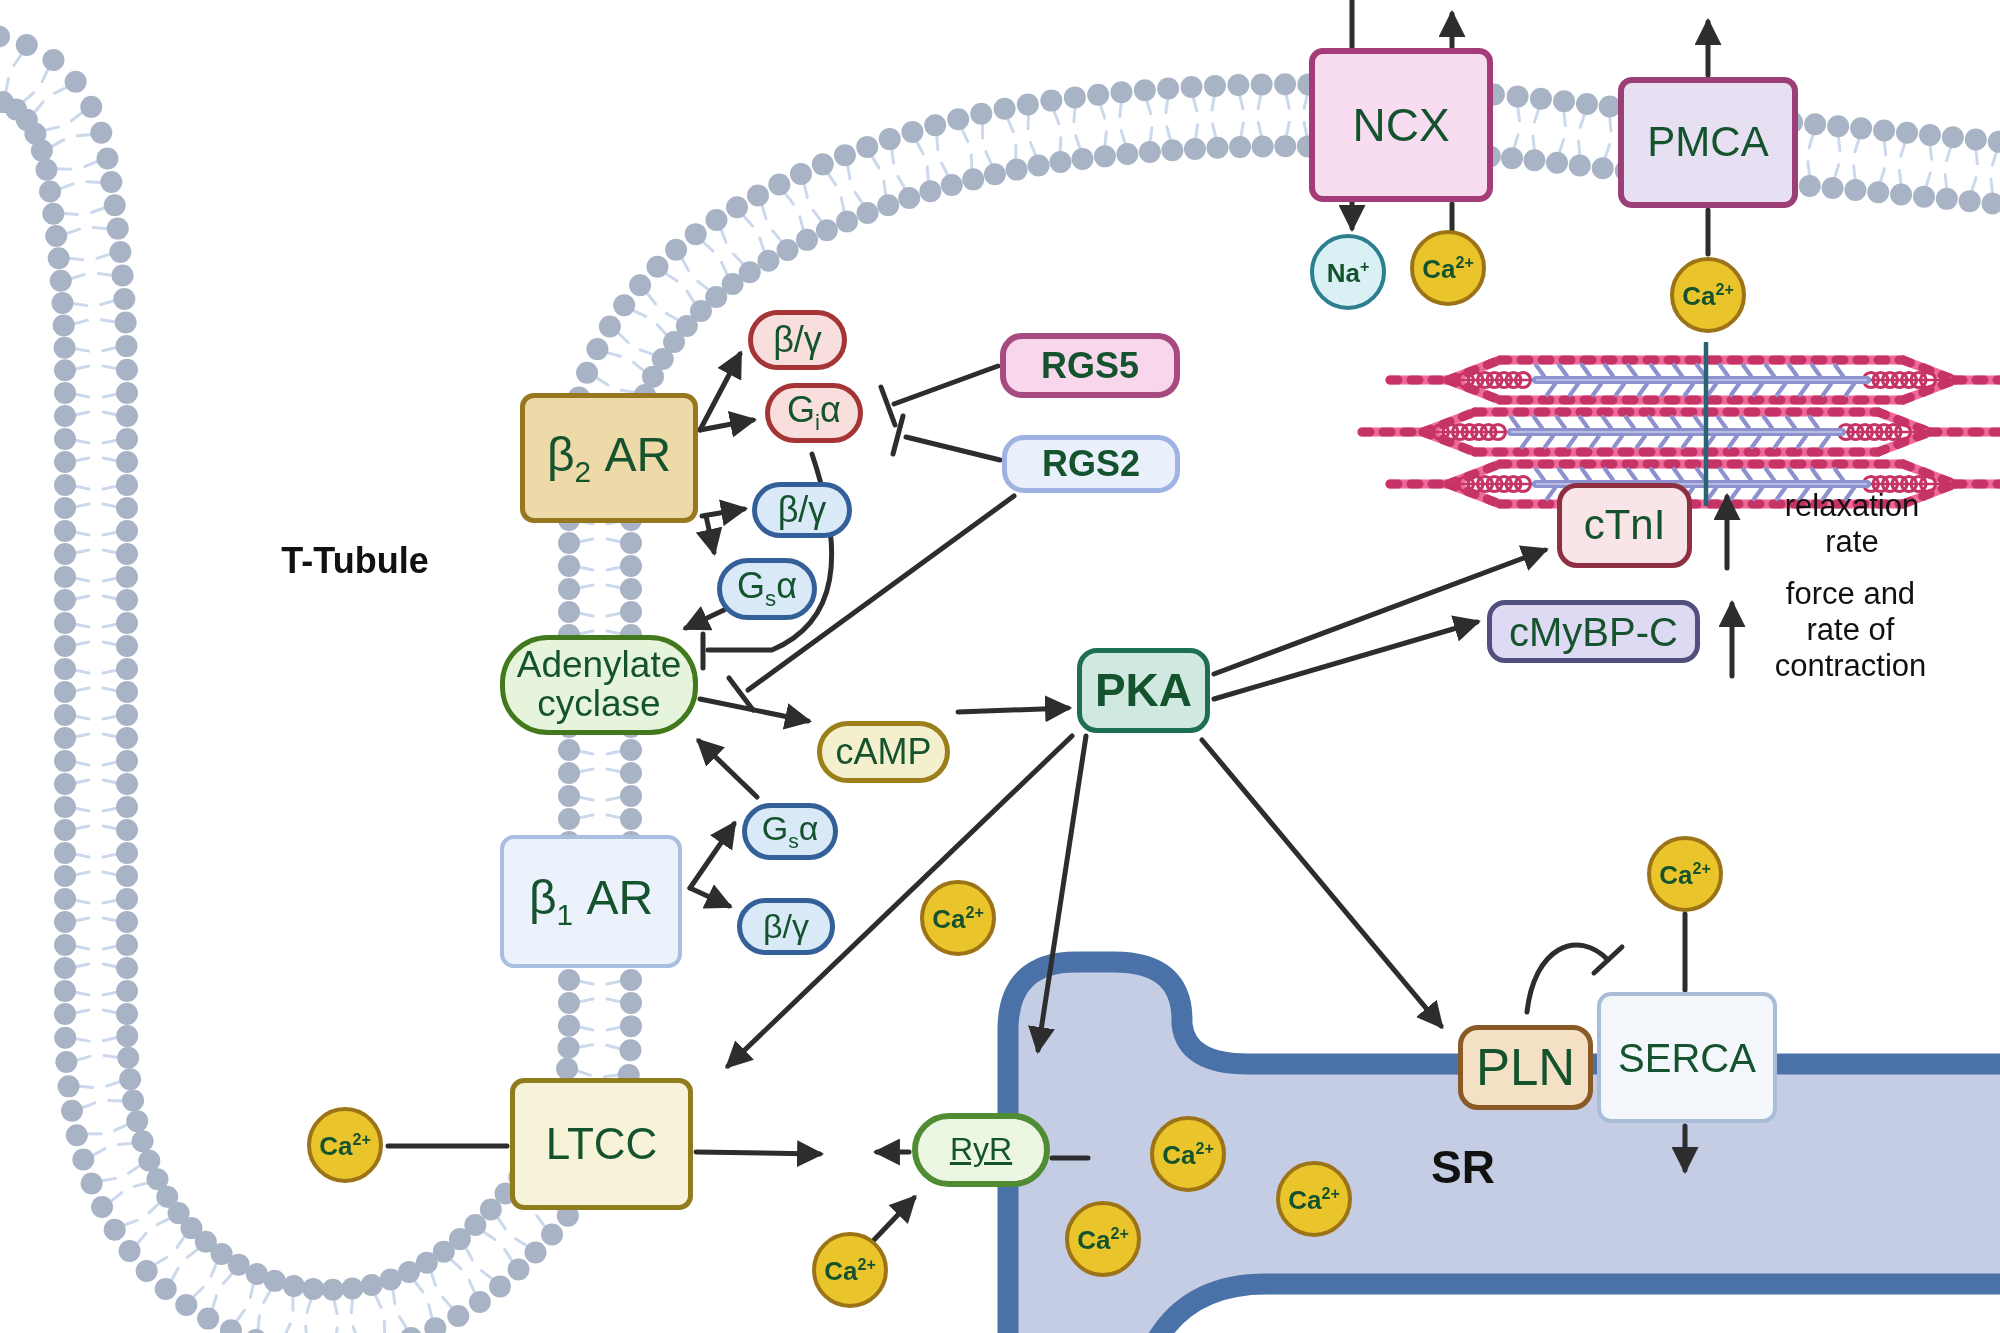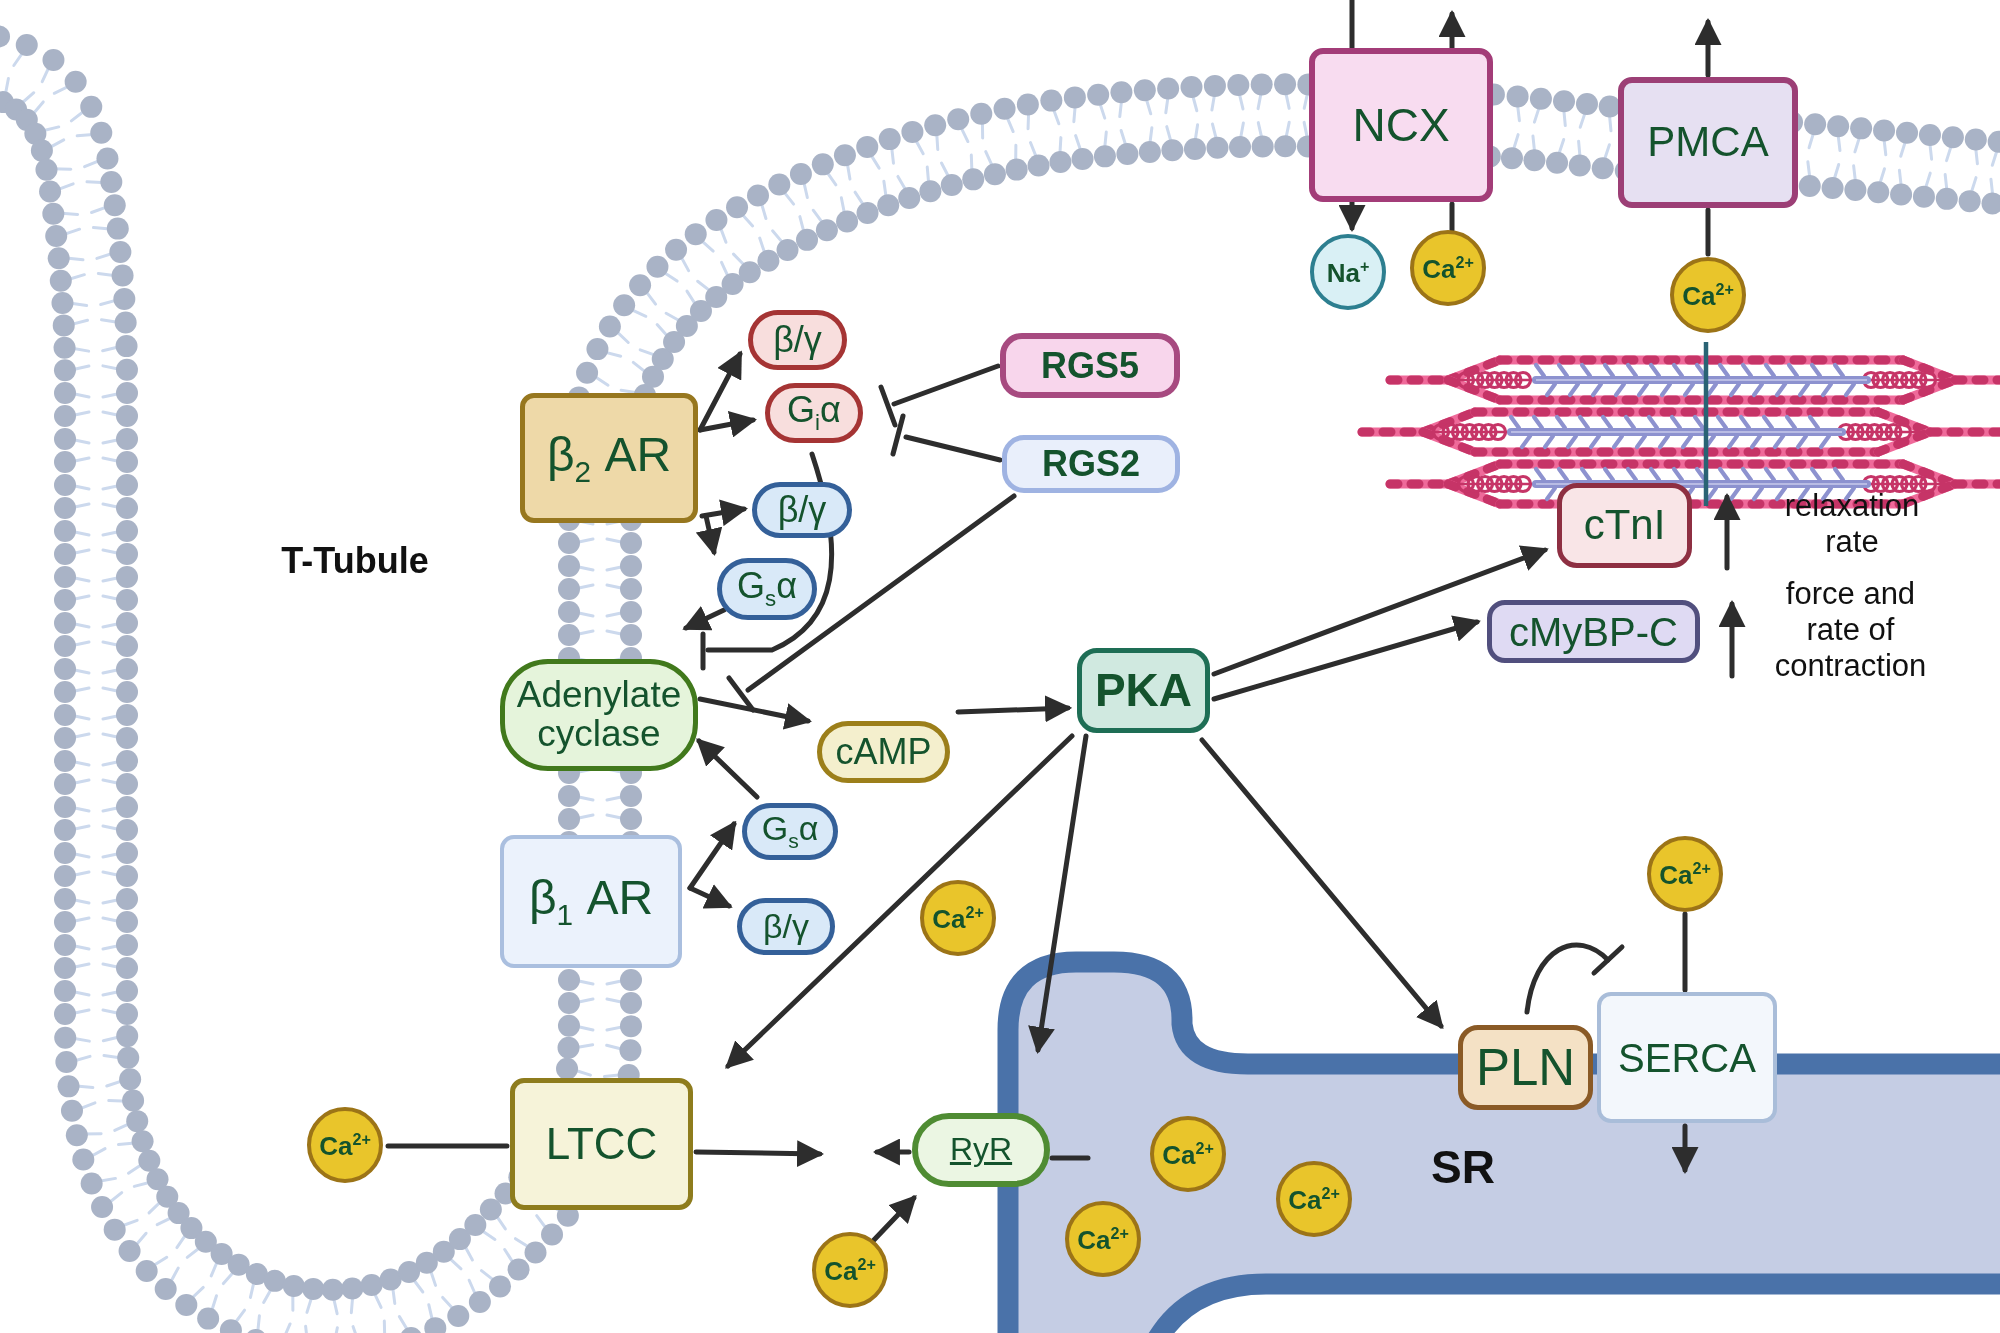--- a/index.html
+++ b/index.html
@@ -1034,21 +1034,21 @@
       <span>β/γ</span>
     </div>
 
 <div class="node soft rgs5" style="left:1000px;top:333px;width:180px;height:65px;text-align:center;">
       <span>RGS5</span>
     </div>
 <div class="node soft rgs2" style="left:1002px;top:435px;width:178px;height:58px;">
       <span>RGS2</span>
     </div>
 
-<div class="node ac" style="left:500px;top:635px;width:198px;height:112px;margin-top:24px;">
+<div class="node ac" style="left:500px;top:635px;width:198px;height:100px;">
   <span>
         <span style="display:block">Adenylate</span>
         <span style="display:block">cyclase</span>
       </span>
 </div>
 <div class="node pill camp" style="left:817px;top:721px;width:133px;height:62px;">
       <span>cAMP</span>
     </div>
 <div class="node pka" style="left:1077px;top:648px;width:133px;height:85px;">
       <span>PKA</span>

